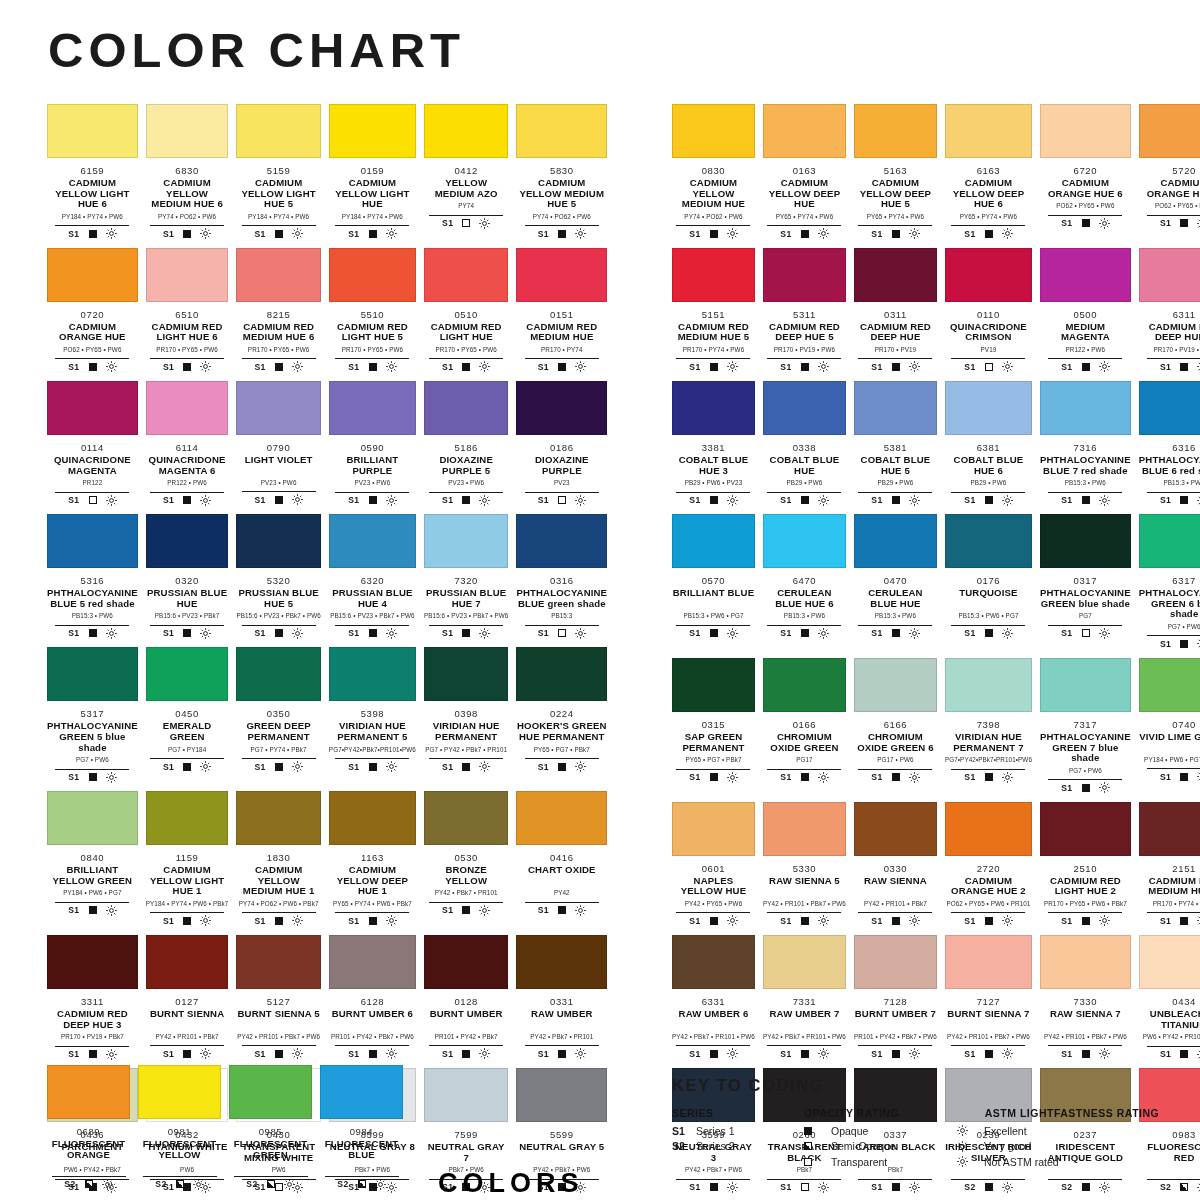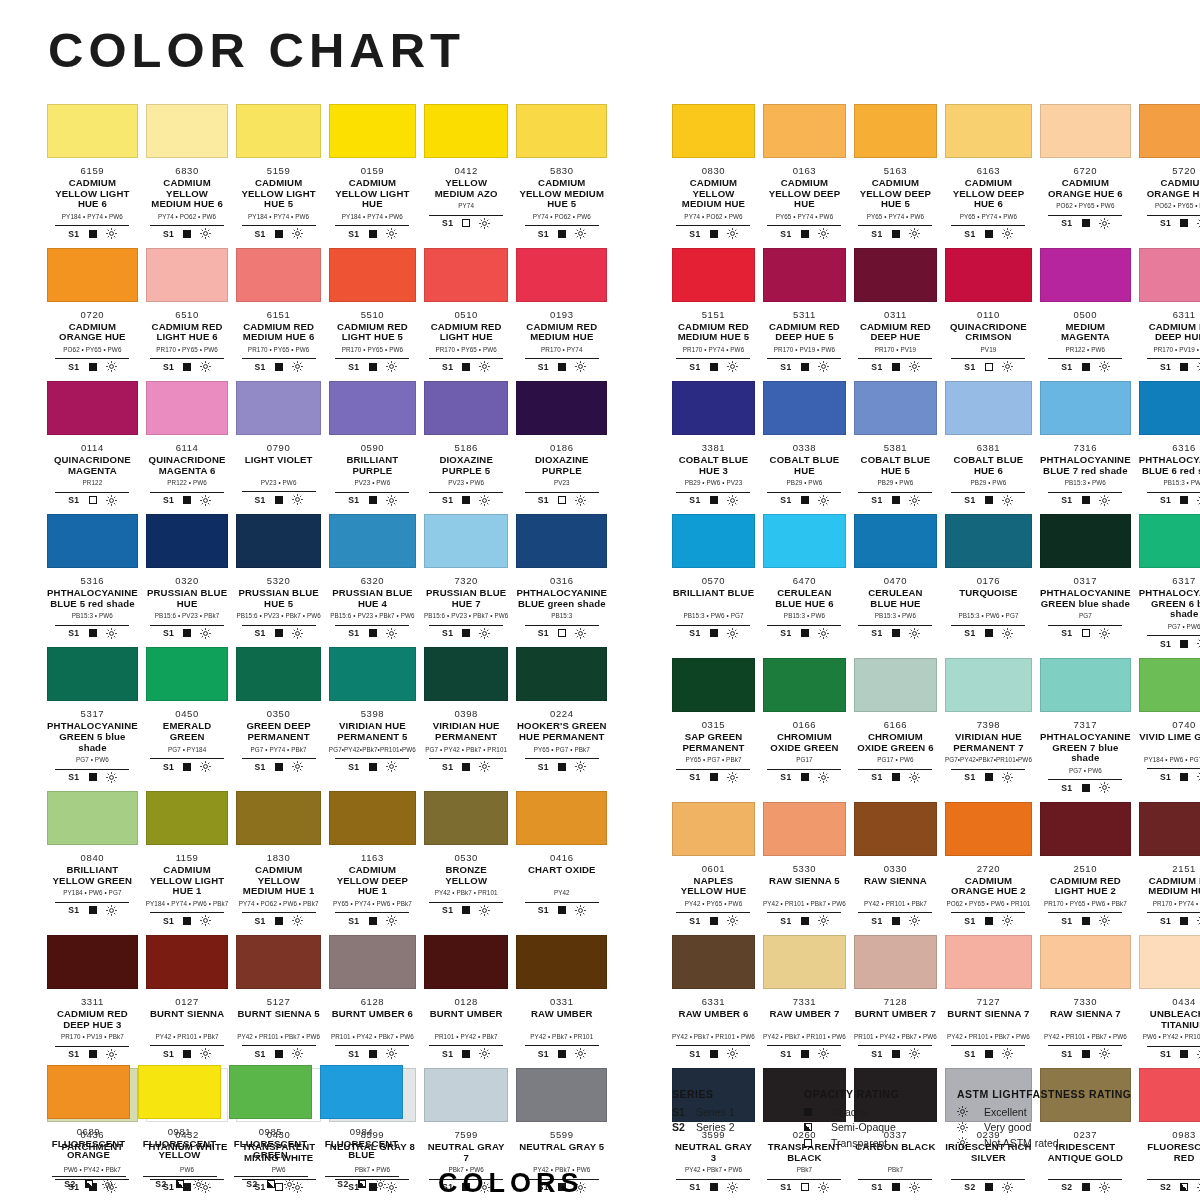--- a/index.html
+++ b/index.html
@@ -87,21 +87,21 @@
     font-size:27px; font-weight:bold; letter-spacing:5px; color:#000000;
   }
 
   
   .key { position:absolute; left:672px; top:1076px; width:520px; }
   .key-title { font-size:16.5px; font-weight:bold; letter-spacing:1.6px; color:#1b1b1b; }
   .key-cols { display:flex; margin-top:12px; }
   .key-col { }
   .key-col.series-col { width:132px; }
   .key-col.opacity-col { width:153px; }
-  .key-col.lf-col { width:230px; }
+  .key-col.lf-col { width:230px;text-align:center; }
   .key-head { font-size:10.5px; font-weight:bold; letter-spacing:0.5px; margin-bottom:4px; color:#141414; }
   .key-row { display:flex; align-items:center; gap:8px; height:15.5px; }
   .key-row .k-label { font-size:10.5px; color:#1d1d1d; }
   .key-row .k-badge { font-size:10.5px; font-weight:bold; width:16px; }
   .key-sw { width:19px; display:flex; justify-content:flex-start; }
 </style>
 </head>
 <body>
 
 <div class="page">
@@ -256,21 +256,21 @@
                     <line x1="0.5" y1="12" x2="4" y2="12"></line>
                     <line x1="20" y1="12" x2="23.5" y2="12"></line>
                     <line x1="3.8" y1="3.8" x2="6.2" y2="6.2"></line>
                     <line x1="17.8" y1="17.8" x2="20.2" y2="20.2"></line>
                     <line x1="20.2" y1="3.8" x2="17.8" y2="6.2"></line>
                     <line x1="6.2" y1="17.8" x2="3.8" y2="20.2"></line>
                   </g>
                 </svg>
               </span>
             </div></div>
-          <div class="swatch-cell"><span class="chip" style="background:#ef7a75"></span><div class="code">6151</div><div class="cname">CADMIUM RED MEDIUM HUE 6</div><div class="pigments">PR170 • PY65 • PW6</div><div class="ratings">
+          <div class="swatch-cell"><span class="chip" style="background:#ef7a75"></span><div class="code">8215</div><div class="cname">CADMIUM RED MEDIUM HUE 6</div><div class="pigments">PR170 • PY65 • PW6</div><div class="ratings">
               <span class="series">S1</span>
               <span class="op opaque"></span>
               <span class="lf">
                 <svg viewBox="0 0 24 24" width="11" height="11">
                   <circle cx="12" cy="12" r="4.2" fill="none" stroke="#141414" stroke-width="2"></circle>
                   <g stroke="#141414" stroke-width="2.1" stroke-linecap="butt">
                     <line x1="12" y1="0.5" x2="12" y2="4"></line>
                     <line x1="12" y1="20" x2="12" y2="23.5"></line>
                     <line x1="0.5" y1="12" x2="4" y2="12"></line>
                     <line x1="20" y1="12" x2="23.5" y2="12"></line>
@@ -313,21 +313,21 @@
                     <line x1="0.5" y1="12" x2="4" y2="12"></line>
                     <line x1="20" y1="12" x2="23.5" y2="12"></line>
                     <line x1="3.8" y1="3.8" x2="6.2" y2="6.2"></line>
                     <line x1="17.8" y1="17.8" x2="20.2" y2="20.2"></line>
                     <line x1="20.2" y1="3.8" x2="17.8" y2="6.2"></line>
                     <line x1="6.2" y1="17.8" x2="3.8" y2="20.2"></line>
                   </g>
                 </svg>
               </span>
             </div></div>
-          <div class="swatch-cell"><span class="chip" style="background:#e8314c"></span><div class="code">0193</div><div class="cname">CADMIUM RED MEDIUM HUE</div><div class="pigments">PR170 • PY74</div><div class="ratings">
+          <div class="swatch-cell"><span class="chip" style="background:#e8314c"></span><div class="code">0151</div><div class="cname">CADMIUM RED MEDIUM HUE</div><div class="pigments">PR170 • PY74</div><div class="ratings">
               <span class="series">S1</span>
               <span class="op opaque"></span>
               <span class="lf">
                 <svg viewBox="0 0 24 24" width="11" height="11">
                   <circle cx="12" cy="12" r="4.2" fill="none" stroke="#141414" stroke-width="2"></circle>
                   <g stroke="#141414" stroke-width="2.1" stroke-linecap="butt">
                     <line x1="12" y1="0.5" x2="12" y2="4"></line>
                     <line x1="12" y1="20" x2="12" y2="23.5"></line>
                     <line x1="0.5" y1="12" x2="4" y2="12"></line>
                     <line x1="20" y1="12" x2="23.5" y2="12"></line>
@@ -2020,20 +2020,21 @@
                 </g>
               </svg>
             </span>
           </div></div>
       </div>
   </div>
 
   <div class="hundred-sub">COLORS</div>
 
   <div class="key">
+    <div class="key-title">KEY TO CODING</div>
     <div class="key-cols">
       <div class="key-col series-col">
         <div class="key-head">SERIES</div>
         <div id="key-series-rows">
             <div class="key-row">
               <span class="k-badge">S1</span>
               <span class="k-label">Series 1</span>
             </div>
             <div class="key-row">
               <span class="k-badge">S2</span>

